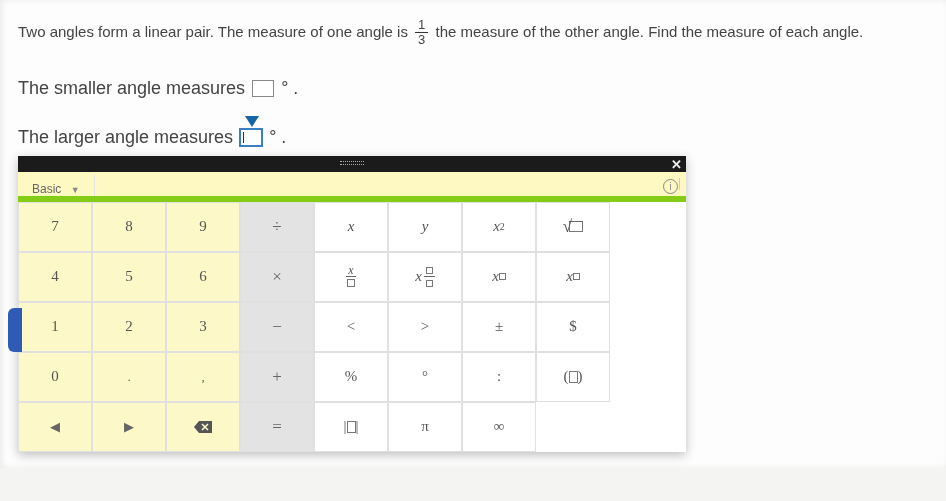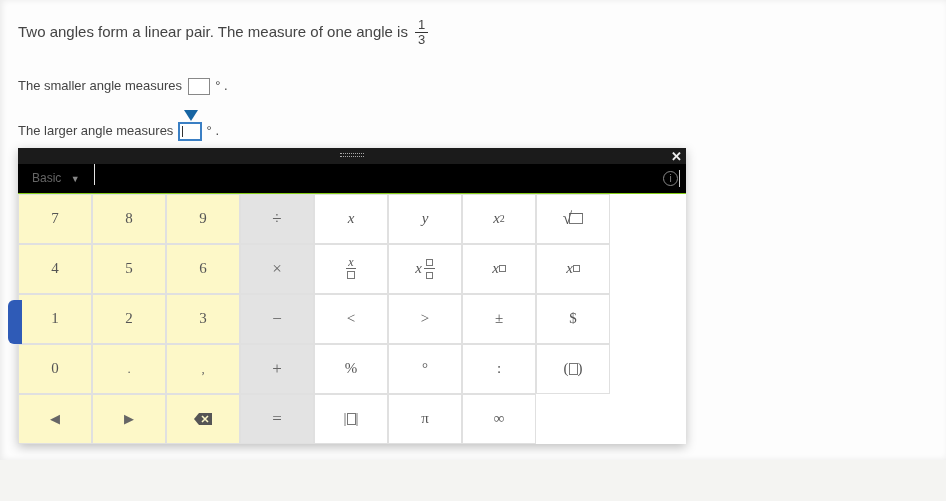--- a/index.html
+++ b/index.html
@@ -28,21 +28,21 @@
     display: inline-block;
     vertical-align: middle;
     text-align: center;
     font-size: 13px;
     line-height: 1.1;
     margin: 0 3px;
   }
   .frac .n { display:block; border-bottom:1px solid #333; padding:0 3px; }
   .frac .d { display:block; padding:0 3px; }
   .answer-line {
-    font-size: 13px;
+    font-size: 18px;
     color: #444;
     margin-bottom: 28px;
   }
   .answer-box {
     display:inline-block;
     width: 22px;
     height: 17px;
     border: 1px solid #888;
     vertical-align: middle;
     background: #fff;
@@ -82,23 +82,23 @@
   .drag-handle {
     position:absolute; top:5px; left:50%; margin-left:-12px;
     width:24px; height:4px; border-top:1px dotted #aaa; border-bottom:1px dotted #aaa;
   }
   .kp-close {
     position:absolute; right:4px; top:1px; color:#eee; font-size:13px; font-weight:bold;
     cursor:pointer;
   }
   .keypad-tabs {
     height: 30px;
-    border-bottom: 1px solid #84cc16;
-    display:flex; align-items:flex-start;
-    background:#000000;
+    border-bottom: 6px solid #84cc16;
+    display:flex; align-items:flex-end;
+    background:#fef9c3;
     position:relative;
   }
   .tab {
     padding: 7px 14px 0 14px;
     font-size: 12px;
     color:#666;
     cursor:pointer;
     border-right:1px solid #e4e4e4;
   }
   .tab .caret {
@@ -157,20 +157,21 @@
 <body>
 
 <div class="page">
 
   <div class="problem">
     <span>Two angles form a linear pair. The measure of one angle is </span>
     <span class="frac">
       <span class="n">1</span>
       <span class="d">3</span>
     </span>
+    <span> the measure of the other angle. Find the measure of each angle.</span>
   </div>
 
   <div class="answer-line">
     <span>The smaller angle measures </span>
     <span class="answer-box"></span>
     <span>° .</span>
   </div>
 
   <div class="answer-line" style="margin-bottom:12px;">
     <span>The larger angle measures </span>

